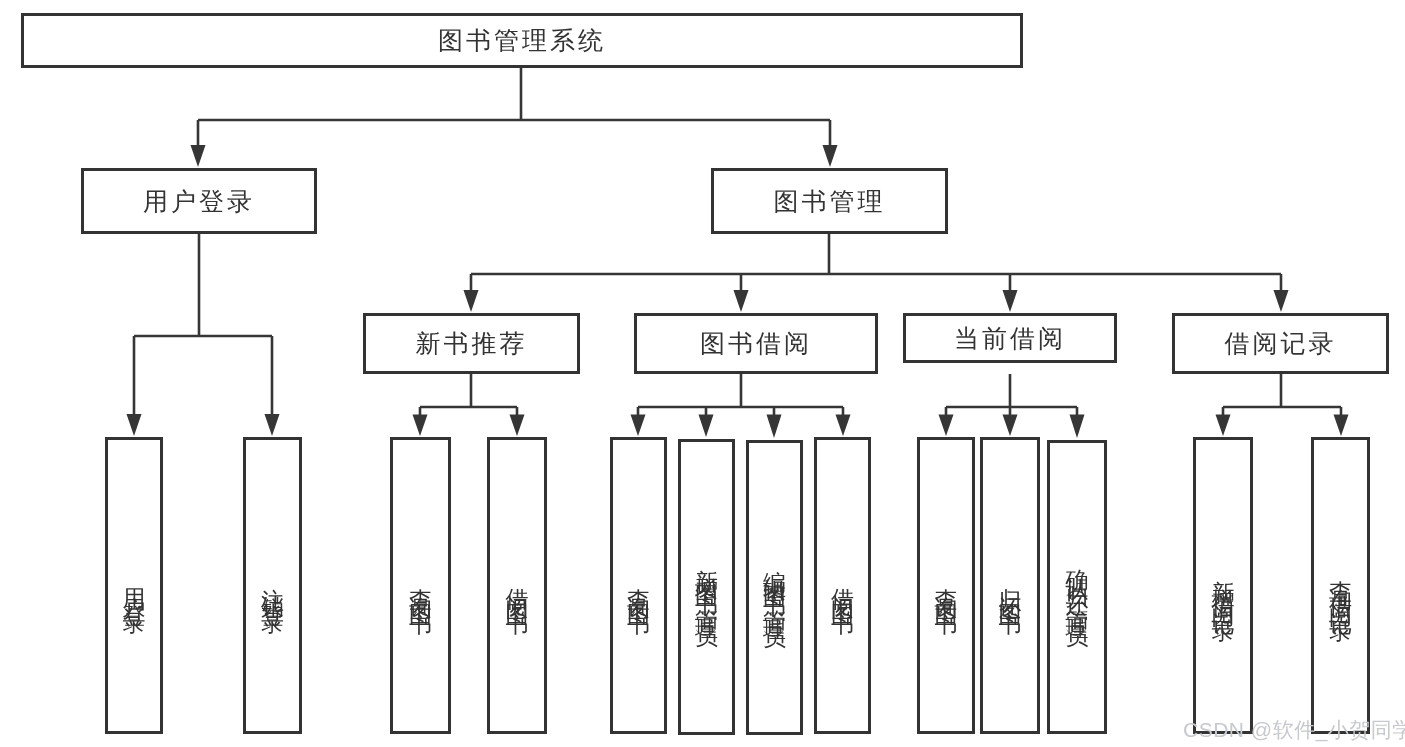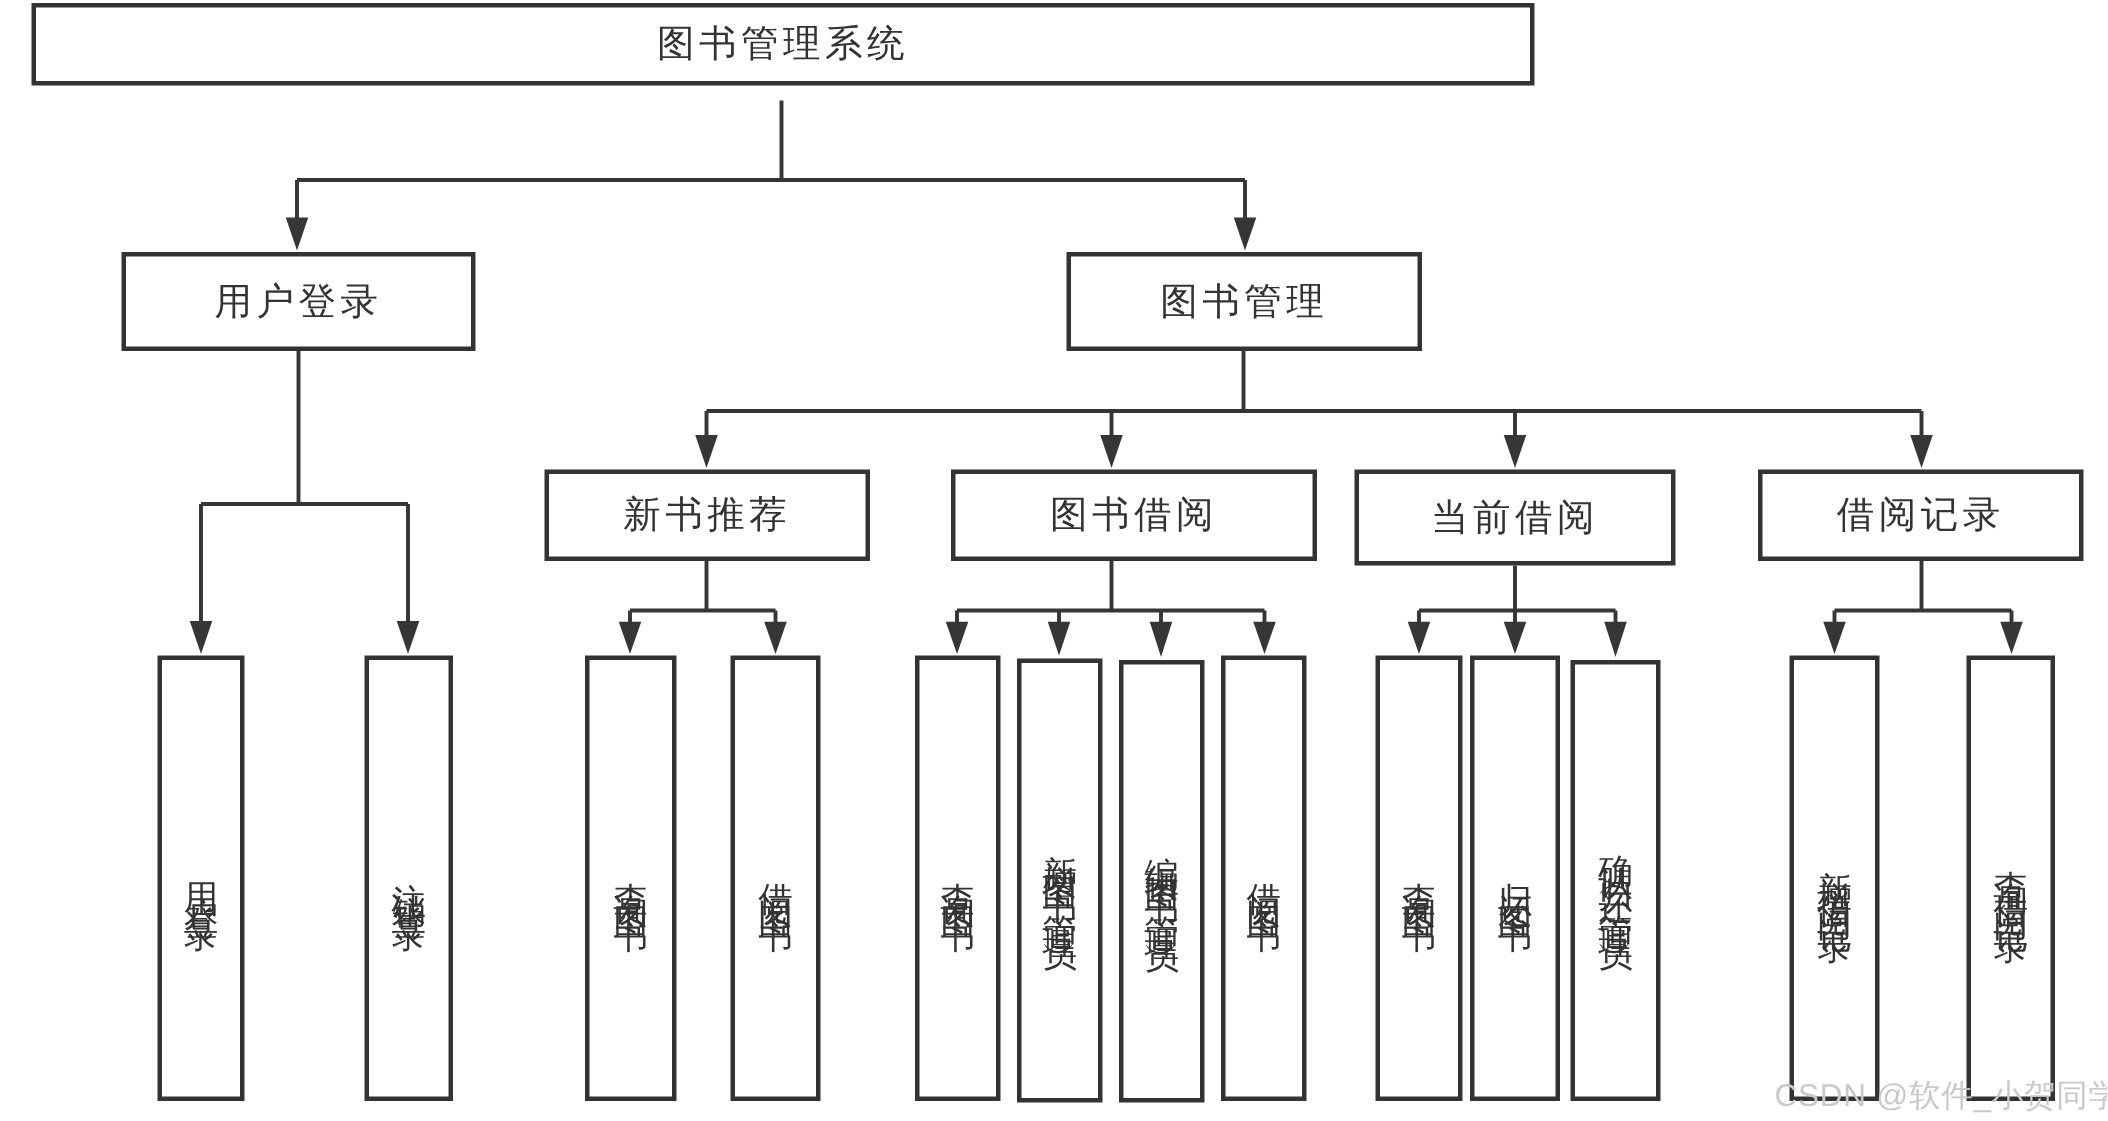--- a/index.html
+++ b/index.html
@@ -84,38 +84,38 @@
     <path d="M1010,374 V407 M946,407 H1077 M946,407 V416 M1010,407 V416 M1077,407 V416"></path>
     <polygon points="938.5,414.5 953.5,414.5 946,436"></polygon>
     <polygon points="1002.5,414.5 1017.5,414.5 1010,436"></polygon>
     <polygon points="1069.5,414.5 1084.5,414.5 1077,438"></polygon>
 
     <path d="M1281,374 V407 M1223,407 H1341 M1223,407 V416 M1341,407 V416"></path>
     <polygon points="1215.5,414.5 1230.5,414.5 1223,436"></polygon>
     <polygon points="1333.5,414.5 1348.5,414.5 1341,436"></polygon>
   </svg>
 
-  <div class="node h" style="left:21px;top:2px;width:1002px;height:55px;">
+  <div class="node h" style="left:21px;top:13px;width:1002px;height:55px;">
     <span class="label">图书管理系统</span>
   </div>
 
   <div class="node h" style="left:81px;top:168px;width:236px;height:66px;">
     <span class="label">用户登录</span>
   </div>
   <div class="node h" style="left:711px;top:168px;width:237px;height:66px;">
     <span class="label">图书管理</span>
   </div>
 
   <div class="node h" style="left:363px;top:313px;width:217px;height:61px;">
     <span class="label">新书推荐</span>
   </div>
   <div class="node h" style="left:634px;top:313px;width:244px;height:61px;">
     <span class="label">图书借阅</span>
   </div>
-  <div class="node h" style="left:903px;top:313px;width:214px;height:64px;">
+  <div class="node h" style="left:903px;top:313px;width:214px;height:50px;">
     <span class="label">当前借阅</span>
   </div>
   <div class="node h" style="left:1172px;top:313px;width:217px;height:61px;">
     <span class="label">借阅记录</span>
   </div>
 
   <div class="node v" style="left:105px;top:437px;width:58px;height:297px;">
     <span class="label">用户登录</span>
   </div>
   <div class="node v" style="left:243px;top:437px;width:59px;height:297px;">

